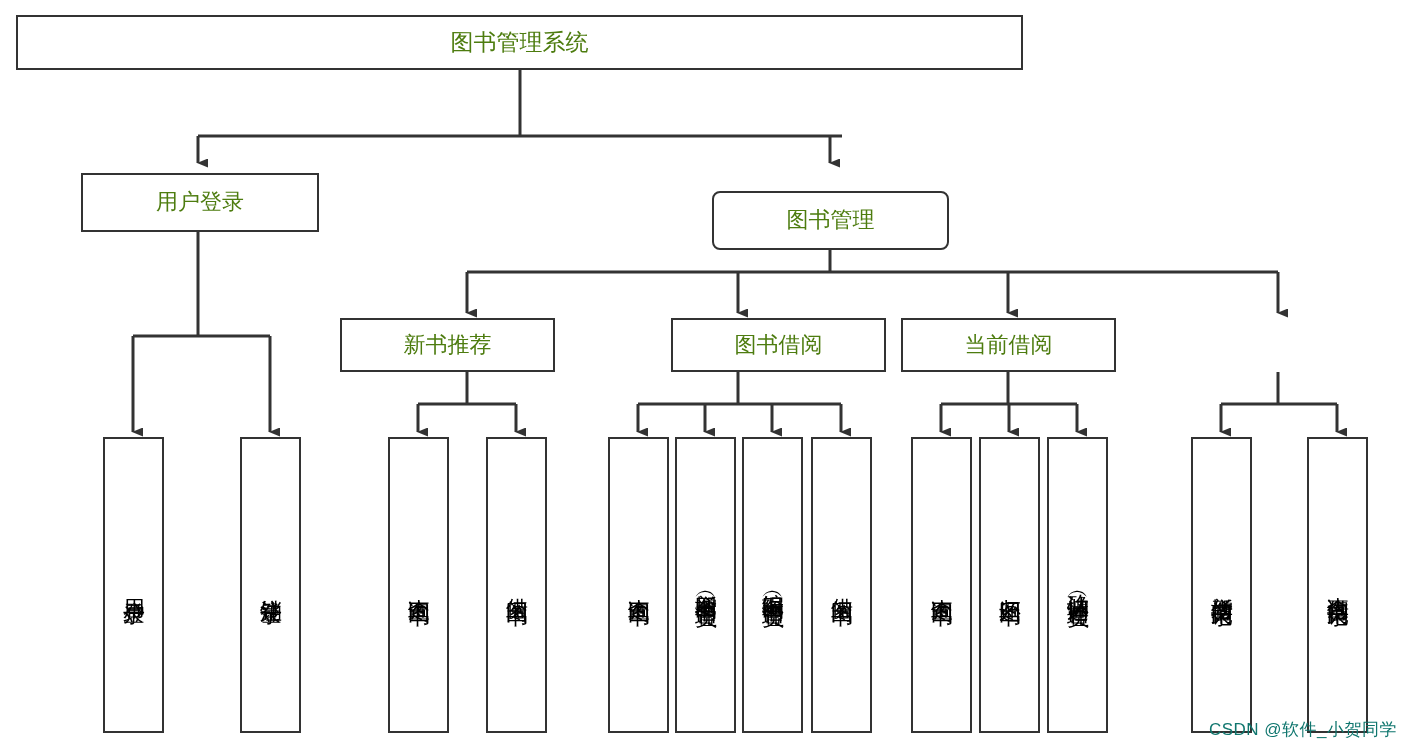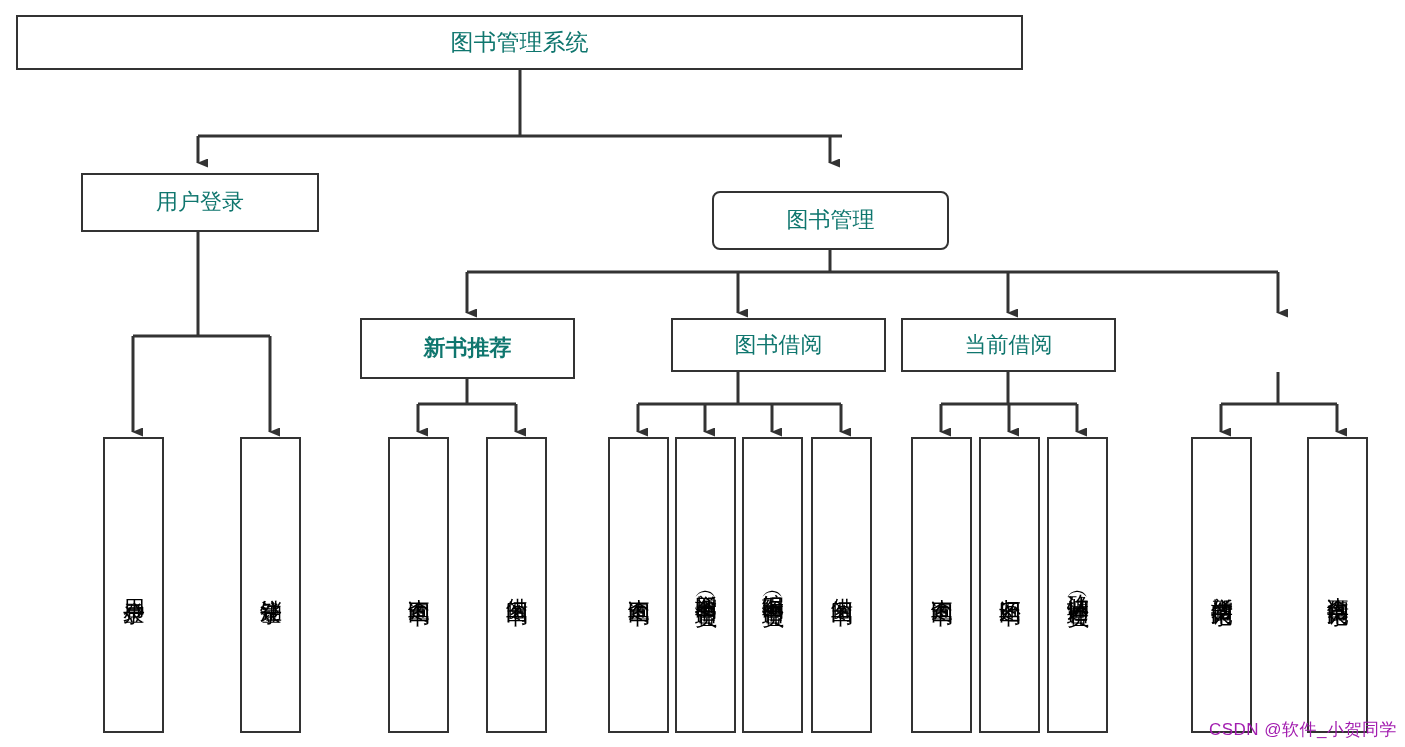--- a/index.html
+++ b/index.html
@@ -31,21 +31,21 @@
     box-sizing: border-box;
     background: #ffffff;
     border: 2.5px solid #333333;
     display: flex;
     align-items: center;
     justify-content: center;
     overflow: hidden;
   }
   .node-label-h {
     font-size: 22px;
-    color: #0f766e;
+    color: #4d7c0f;
     line-height: 1.2;
     white-space: nowrap;
     text-align: center;
   }
   .node-label-v {
     font-size: 22px;
     color: #000000;
     writing-mode: vertical-rl;
     text-orientation: upright;
     line-height: 1.22;
@@ -54,21 +54,21 @@
     white-space: nowrap;
   }
   .lvl1 .node-label-h { font-size: 23px; }
   .lvl2 .node-label-h { font-size: 22px; }
   .lvl3 .node-label-h { font-size: 22px; }
   .watermark {
     position: absolute;
     right: 8px;
     bottom: 6px;
     font-size: 17px;
-    color: #a21caf;
+    color: #0f766e;
     letter-spacing: 0.5px;
     white-space: nowrap;
     pointer-events: none;
   }
 </style>
 </head>
 <body>
 
 <div id="diagram-root">
 
@@ -127,21 +127,21 @@
   </div>
 
   <div class="node-box lvl2" style="left:81px; top:173px; width:238px; height:59px;">
     <span class="node-label-h">用户登录</span>
   </div>
 
   <div class="node-box lvl2" style="left:712px; top:191px; width:237px; height:59px;border-radius:8px;">
     <span class="node-label-h">图书管理</span>
   </div>
 
-  <div class="node-box lvl3" style="left:360px; top:318px; width:215px; height:61px;font-weight:bold;">
+  <div class="node-box lvl3" style="left:340px; top:318px; width:215px; height:54px;">
     <span class="node-label-h">新书推荐</span>
   </div>
 
   <div class="node-box lvl3" style="left:631px; top:318px; width:215px; height:54px;margin-left:40px;">
     <span class="node-label-h">图书借阅</span>
   </div>
 
   <div class="node-box lvl3" style="left:901px; top:318px; width:215px; height:54px;">
     <span class="node-label-h">当前借阅</span>
   </div>

